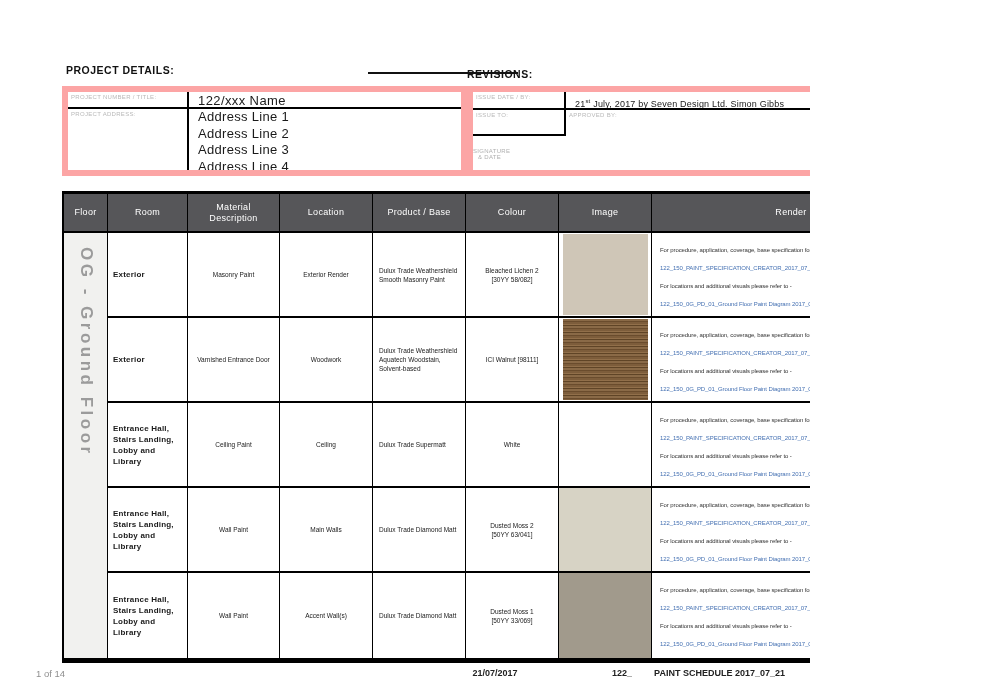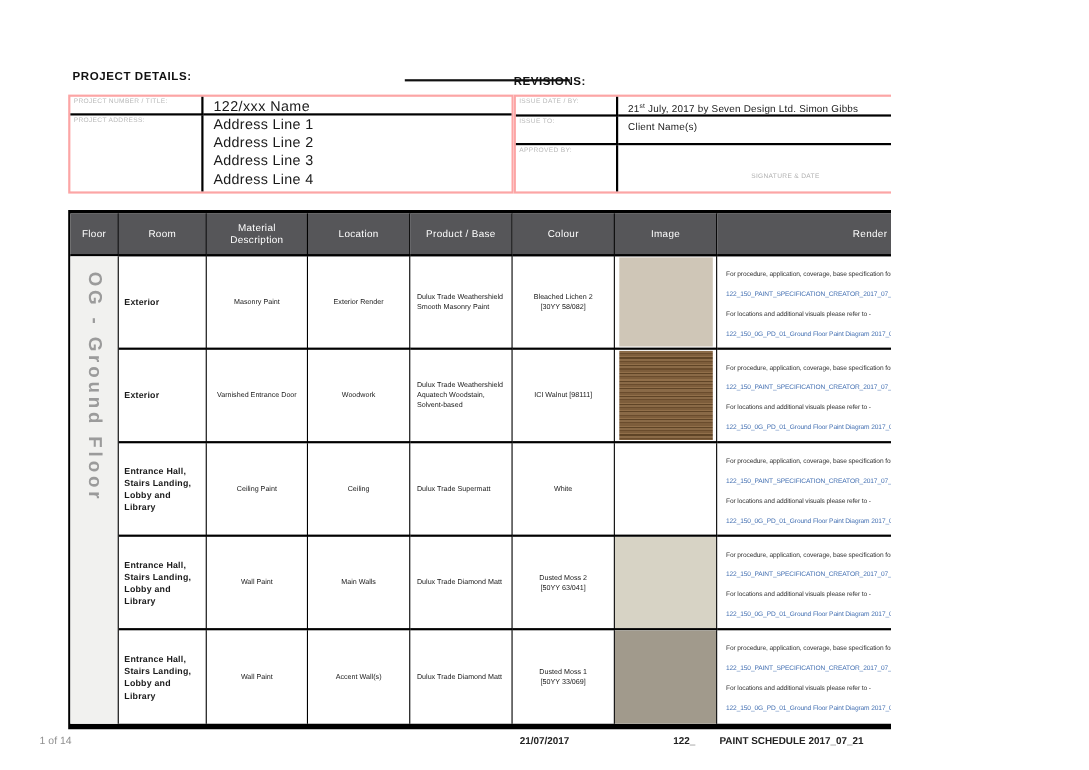--- a/index.html
+++ b/index.html
@@ -9,21 +9,21 @@
     font-family:"Liberation Sans", sans-serif; color:#1a1a1a; overflow:hidden;
   }
 
   
   .section-heading { position:absolute; font-size:10.5px; font-weight:bold; letter-spacing:.5px; color:#111; }
   .pd-heading  { left:66px;  top:64px; }
   .rev-heading { left:467px; top:68px; }
   .artifact-line { position:absolute; left:368px; top:72px; width:150px; height:2px; background:#111; }
 
   
-  .info-table { position:absolute; border:2px solid #fca5a5; background:#fff; }
+  .info-table { position:absolute; border:6px solid #fca5a5; background:#fff; }
   .left-table  { left:62px;  top:86px; width:405px; height:90px;
                  display:grid; grid-template-columns:121px 1fr; grid-template-rows:17px 1fr; }
   .right-table { left:467px; top:86px; width:461px; height:90px;
                  display:grid; grid-template-columns:93px 1fr; grid-template-rows:18px 26px 1fr; }
   .info-label { font-size:6px; color:#b9b9b9; letter-spacing:.3px; padding:2px 3px;
                 border-right:2px solid #000; border-bottom:2px solid #000; overflow:hidden; }
   .info-label.last { border-bottom:none; }
   .info-value { border-bottom:2px solid #000; padding:1px 0 0 9px; overflow:hidden; }
   .info-value.last { border-bottom:none; }
   .title-value { font-size:13px; letter-spacing:.4px; line-height:15px; }
@@ -101,21 +101,20 @@
       <div>Address Line 2</div>
       <div>Address Line 3</div>
       <div>Address Line 4</div>
     </div>
   </div>
 
   <div class="info-table right-table">
     <div class="info-label">ISSUE DATE / BY:</div>
     <div class="info-value issue-value"><span>21</span><sup>st</sup><span> July, 2017 by Seven Design Ltd. Simon Gibbs</span></div>
     <div class="info-label">ISSUE TO:</div>
-    <div class="info-value issue-value">Client Name(s)</div>
     <div class="info-label last">APPROVED BY:</div>
     <div class="info-value last approved-value">
       <div class="signature-label">SIGNATURE &amp; DATE</div>
     </div>
   </div>
 
   <div class="schedule">
 
     <div class="hcell">Floor</div>
     <div class="hcell">Room</div>

